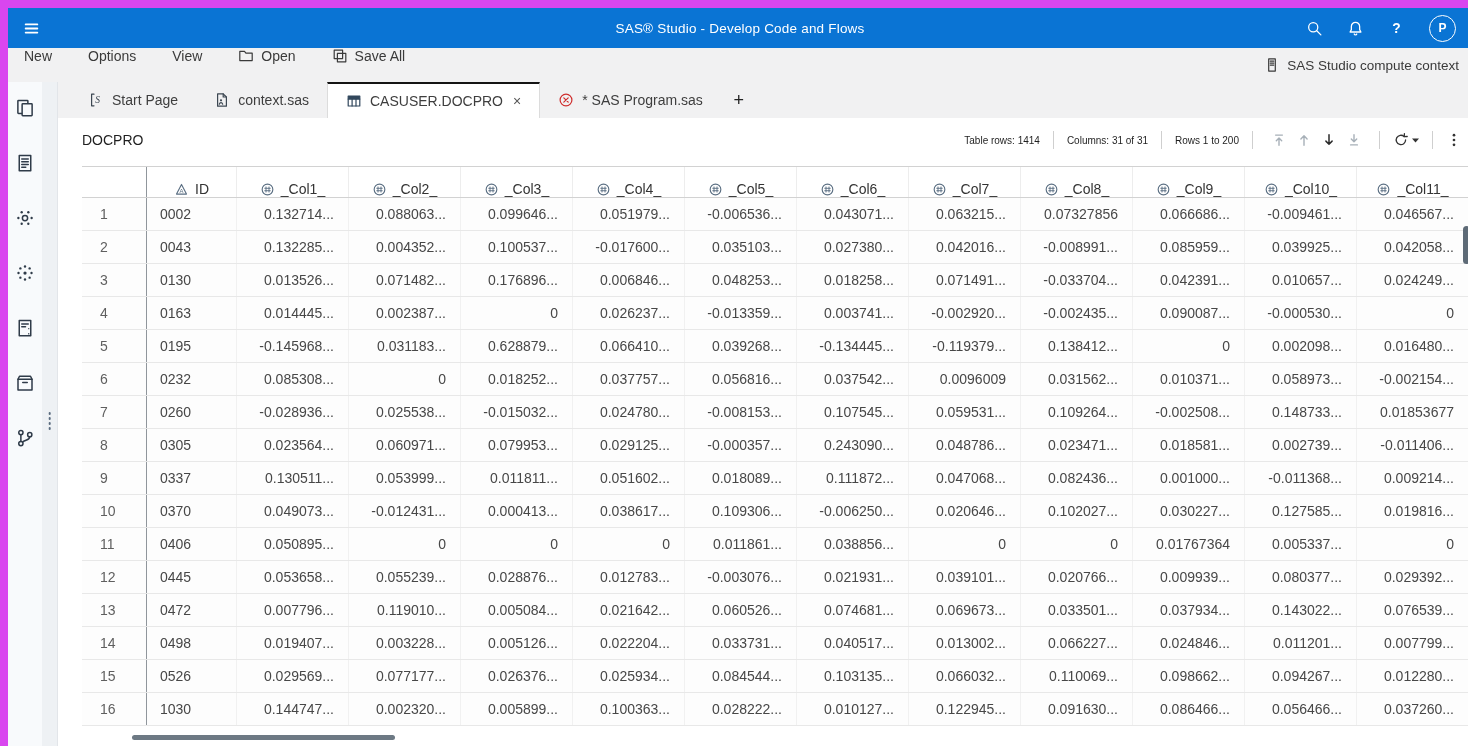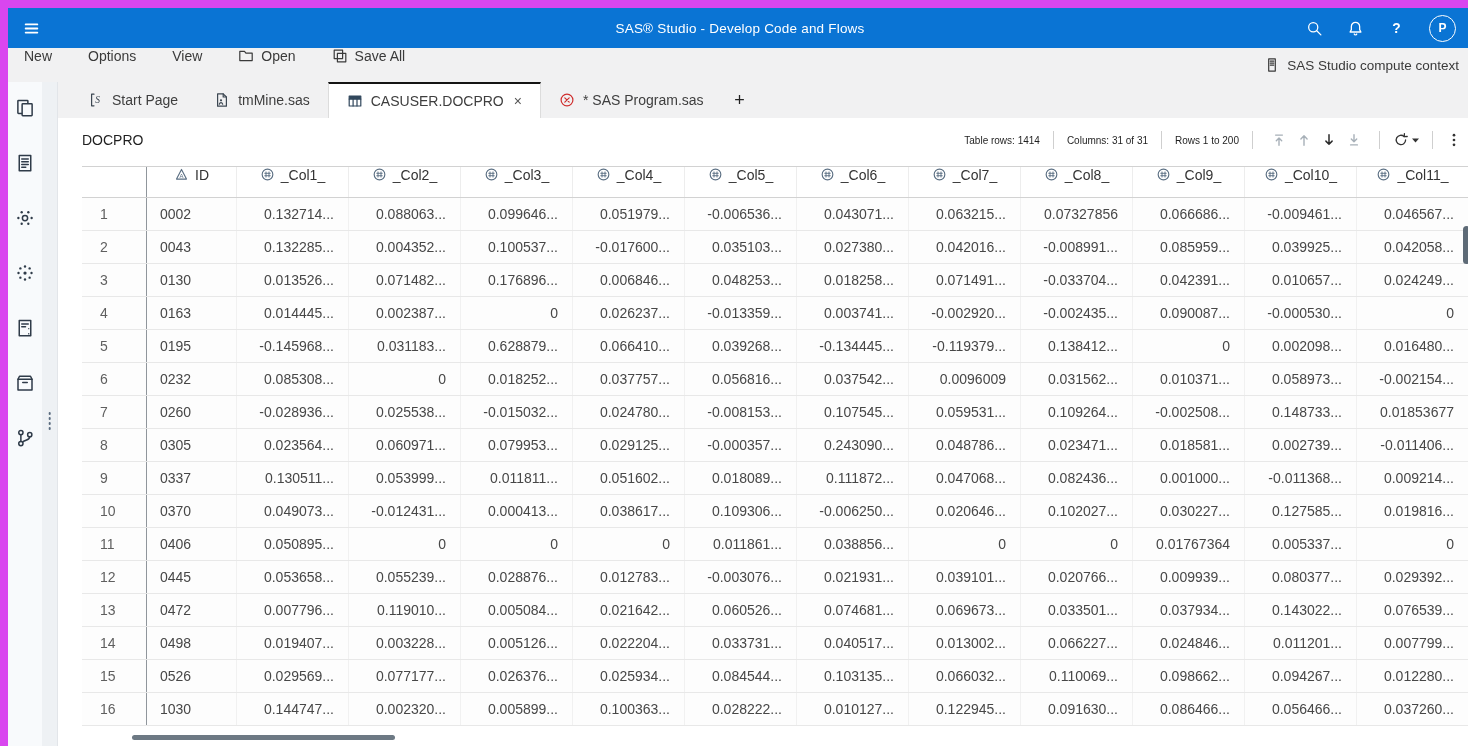--- a/index.html
+++ b/index.html
@@ -57,21 +57,21 @@
   .funnel-ic{width:17px;height:17px;color:#43404d;cursor:pointer;}
   .filter-box{flex:1;height:26px;border:1px solid #c6c6c6;background:#fff;display:flex;align-items:center;position:relative;}
   .filter-box input{flex:1;border:none;outline:none;height:100%;padding:0 28px 0 9px;font-size:13.5px;color:#333;font-family:"Liberation Sans",sans-serif;background:transparent;}
   .filter-box input::placeholder{color:#9b9b9b;}
   .mag-ic{position:absolute;right:7px;width:14px;height:14px;color:#6b6b6b;cursor:pointer;}
 
   
   .grid{margin:6px 0 0 10px;border-top:1px solid #d2d2d2;overflow:hidden;}
   .g-header,.g-row{display:grid;grid-template-columns:65px 90px repeat(11,112px);}
   .g-header{height:30px;border-bottom:1px solid #d2d2d2;}
-  .g-hcell{display:flex;align-items:flex-start;justify-content:center;gap:6px;font-size:14px;color:#333;border-right:1px solid #ededed;cursor:pointer;}
+  .g-hcell{display:flex;align-items:flex-end;justify-content:center;gap:6px;font-size:14px;color:#333;border-right:1px solid #ededed;cursor:pointer;}
   .g-hcell.corner{border-right:1px solid #90969c;cursor:default;}
   .type-ic{width:15px;height:15px;color:#5a6e82;display:inline-block;}
   .g-row{height:32px;border-bottom:1px solid #e8e8e8;background:#fdfdfd;}
   .g-cell{display:flex;align-items:center;justify-content:flex-end;padding-right:14px;font-size:14px;color:#474747;border-right:1px solid #f1f1f1;overflow:hidden;white-space:nowrap;}
   .g-cell.id{justify-content:flex-start;padding-left:13px;}
   .g-cell.rownum{justify-content:flex-start;padding-left:18px;color:#5f5f5f;border-right:1px solid #90969c;}
 
   
   .vscroll{position:absolute;right:2px;top:108px;width:7px;height:38px;background:#5e6b77;border-radius:4px;cursor:pointer;}
   .hscroll{position:absolute;left:74px;bottom:10px;width:263px;height:5px;background:#6d7984;border-radius:3px;cursor:pointer;}
@@ -256,21 +256,21 @@
         </div>
         <div class="tab">
           <span class="tab-ic" style="color:#3c4752">
               <svg viewBox="0 0 16 16" fill="none" stroke="currentColor" stroke-width="1.2" stroke-linecap="round" stroke-linejoin="round">
                 <path d="M3.6 1.8h5.6l3.2 3.2v9.2H3.6z"></path>
                 <path d="M9.2 1.8V5h3.2"></path>
                 <circle cx="7" cy="8.3" r="1.1" fill="currentColor" stroke="none"></circle>
                 <path d="M5.3 12.2c.7-2.1 2.7-2.1 3.4 0"></path>
               </svg>
             </span>
-          <span>tmMine.sas</span>
+          <span>context.sas</span>
         </div>
         <div class="tab active">
           <span class="tab-ic" style="color:#31475c">
               <svg viewBox="0 0 16 16" fill="none" stroke="currentColor" stroke-width="1.2" stroke-linecap="round" stroke-linejoin="round">
                 <rect x="2.2" y="3" width="11.6" height="10"></rect>
                 <path d="M2.2 6.1h11.6M6.1 6.1v6.9M10 6.1v6.9"></path>
                 <rect x="2.2" y="3" width="11.6" height="3.1" fill="currentColor" stroke="none"></rect>
               </svg>
             </span>
           <span>CASUSER.DOCPRO</span>

